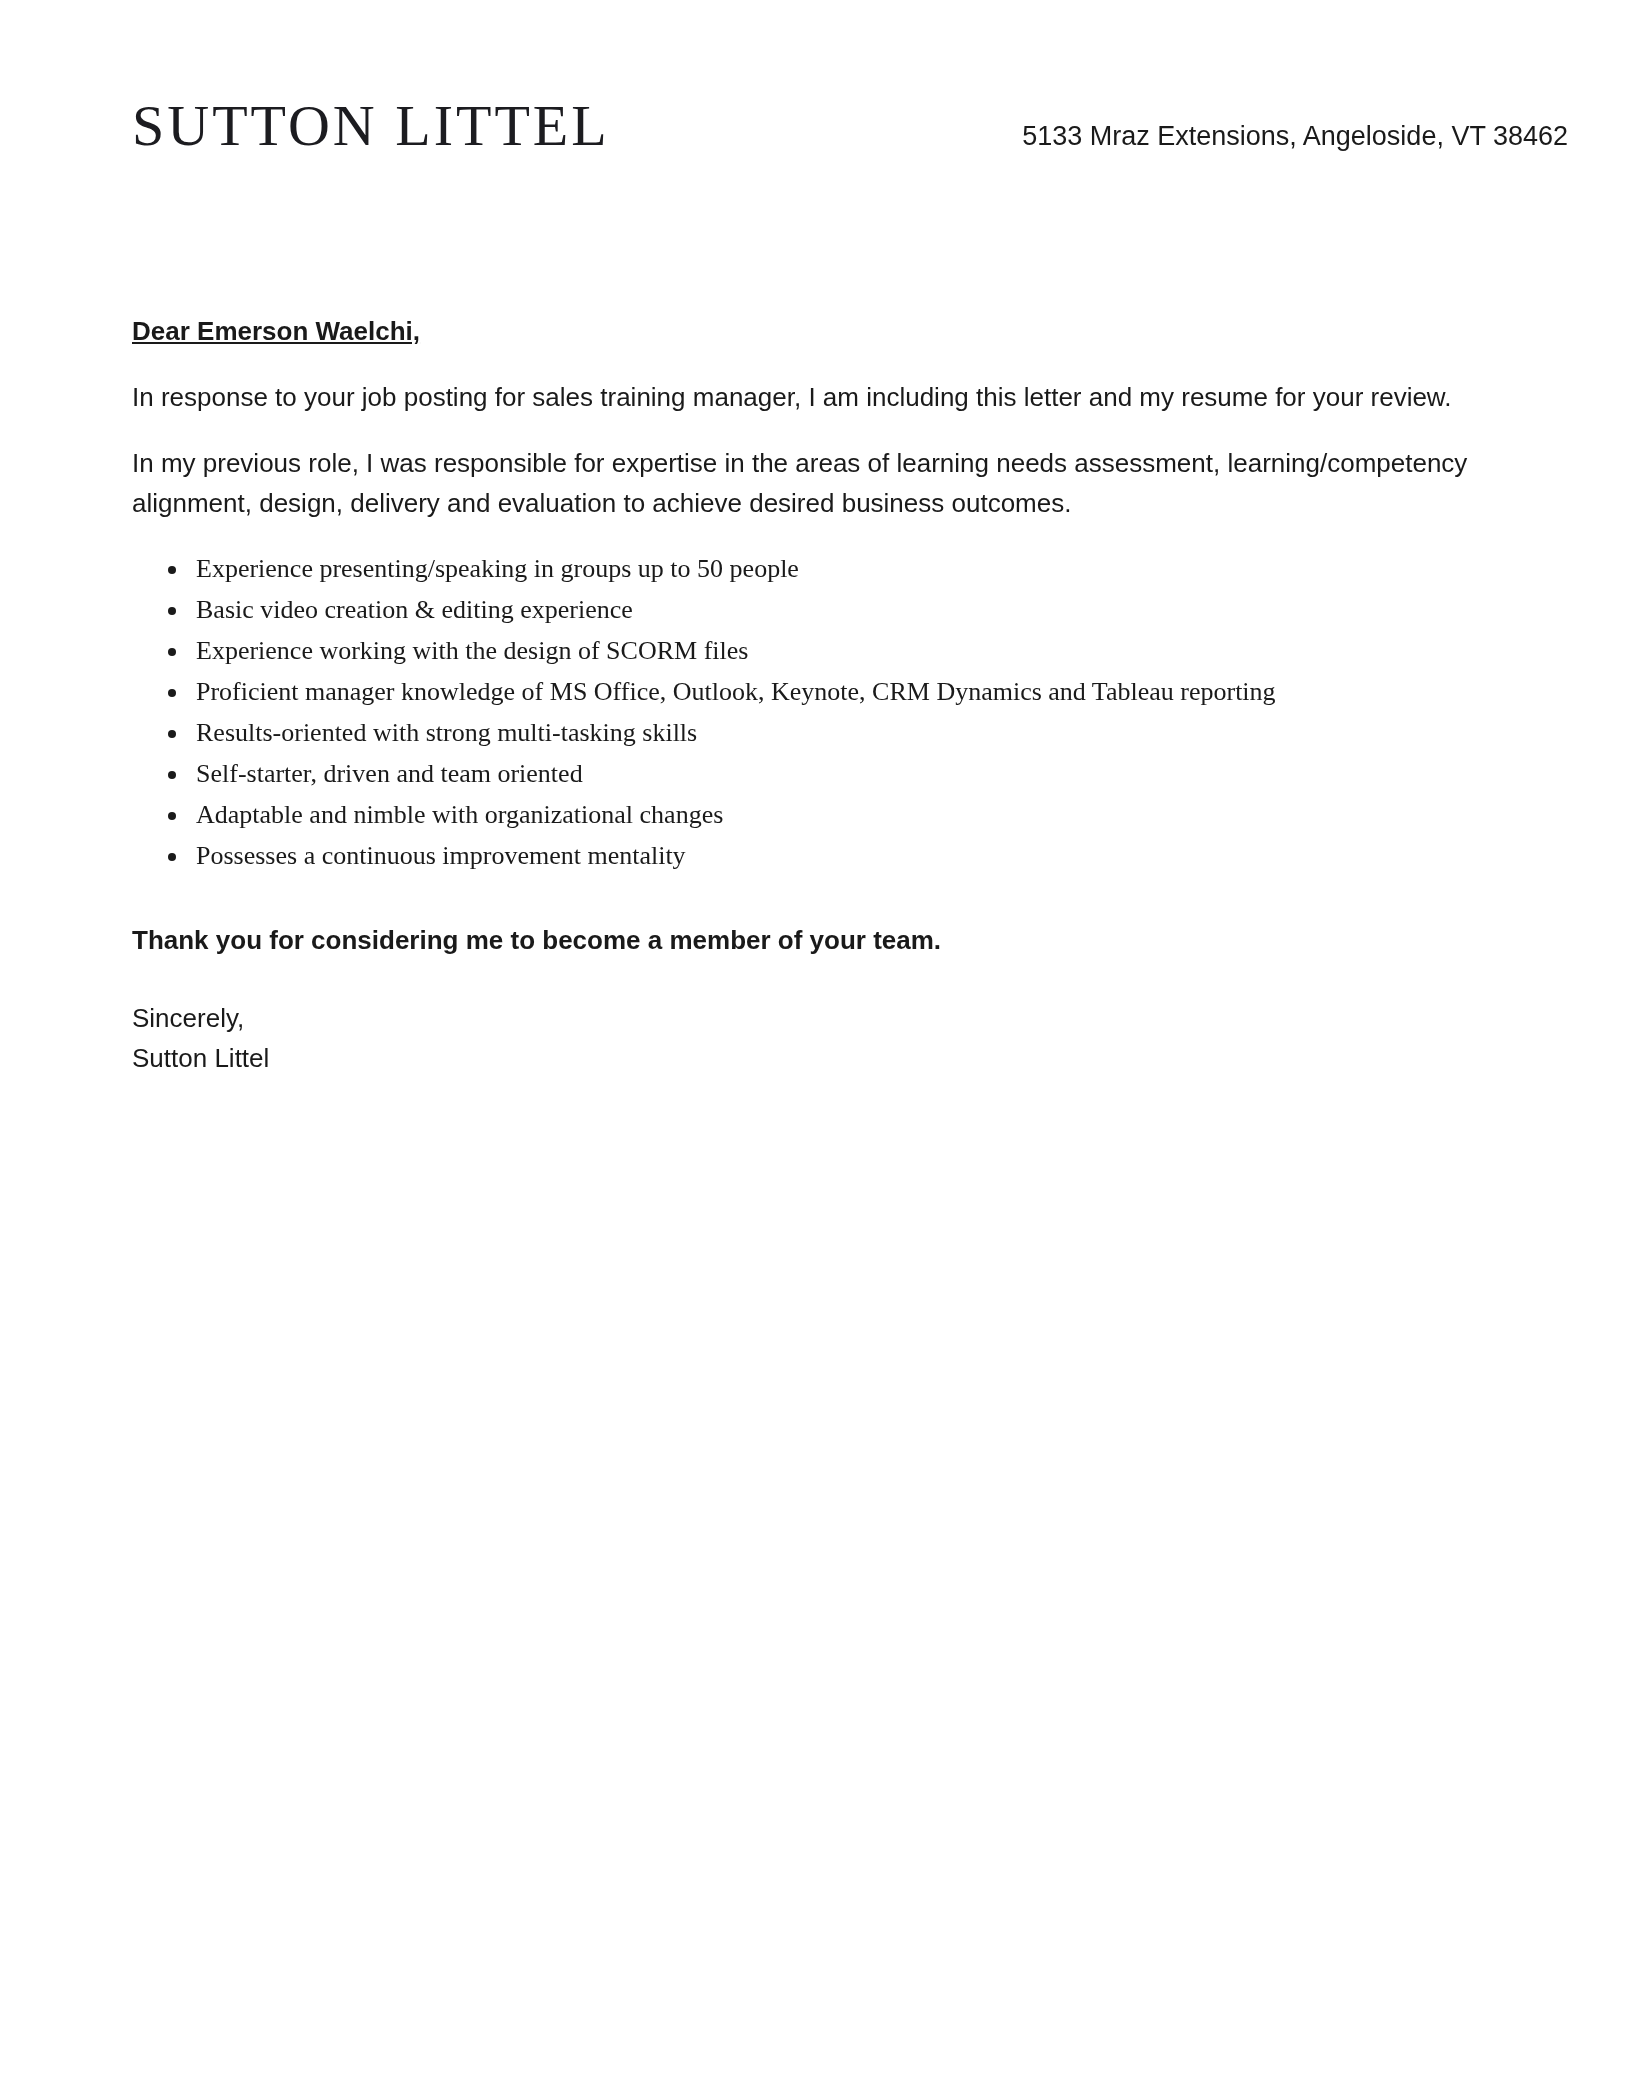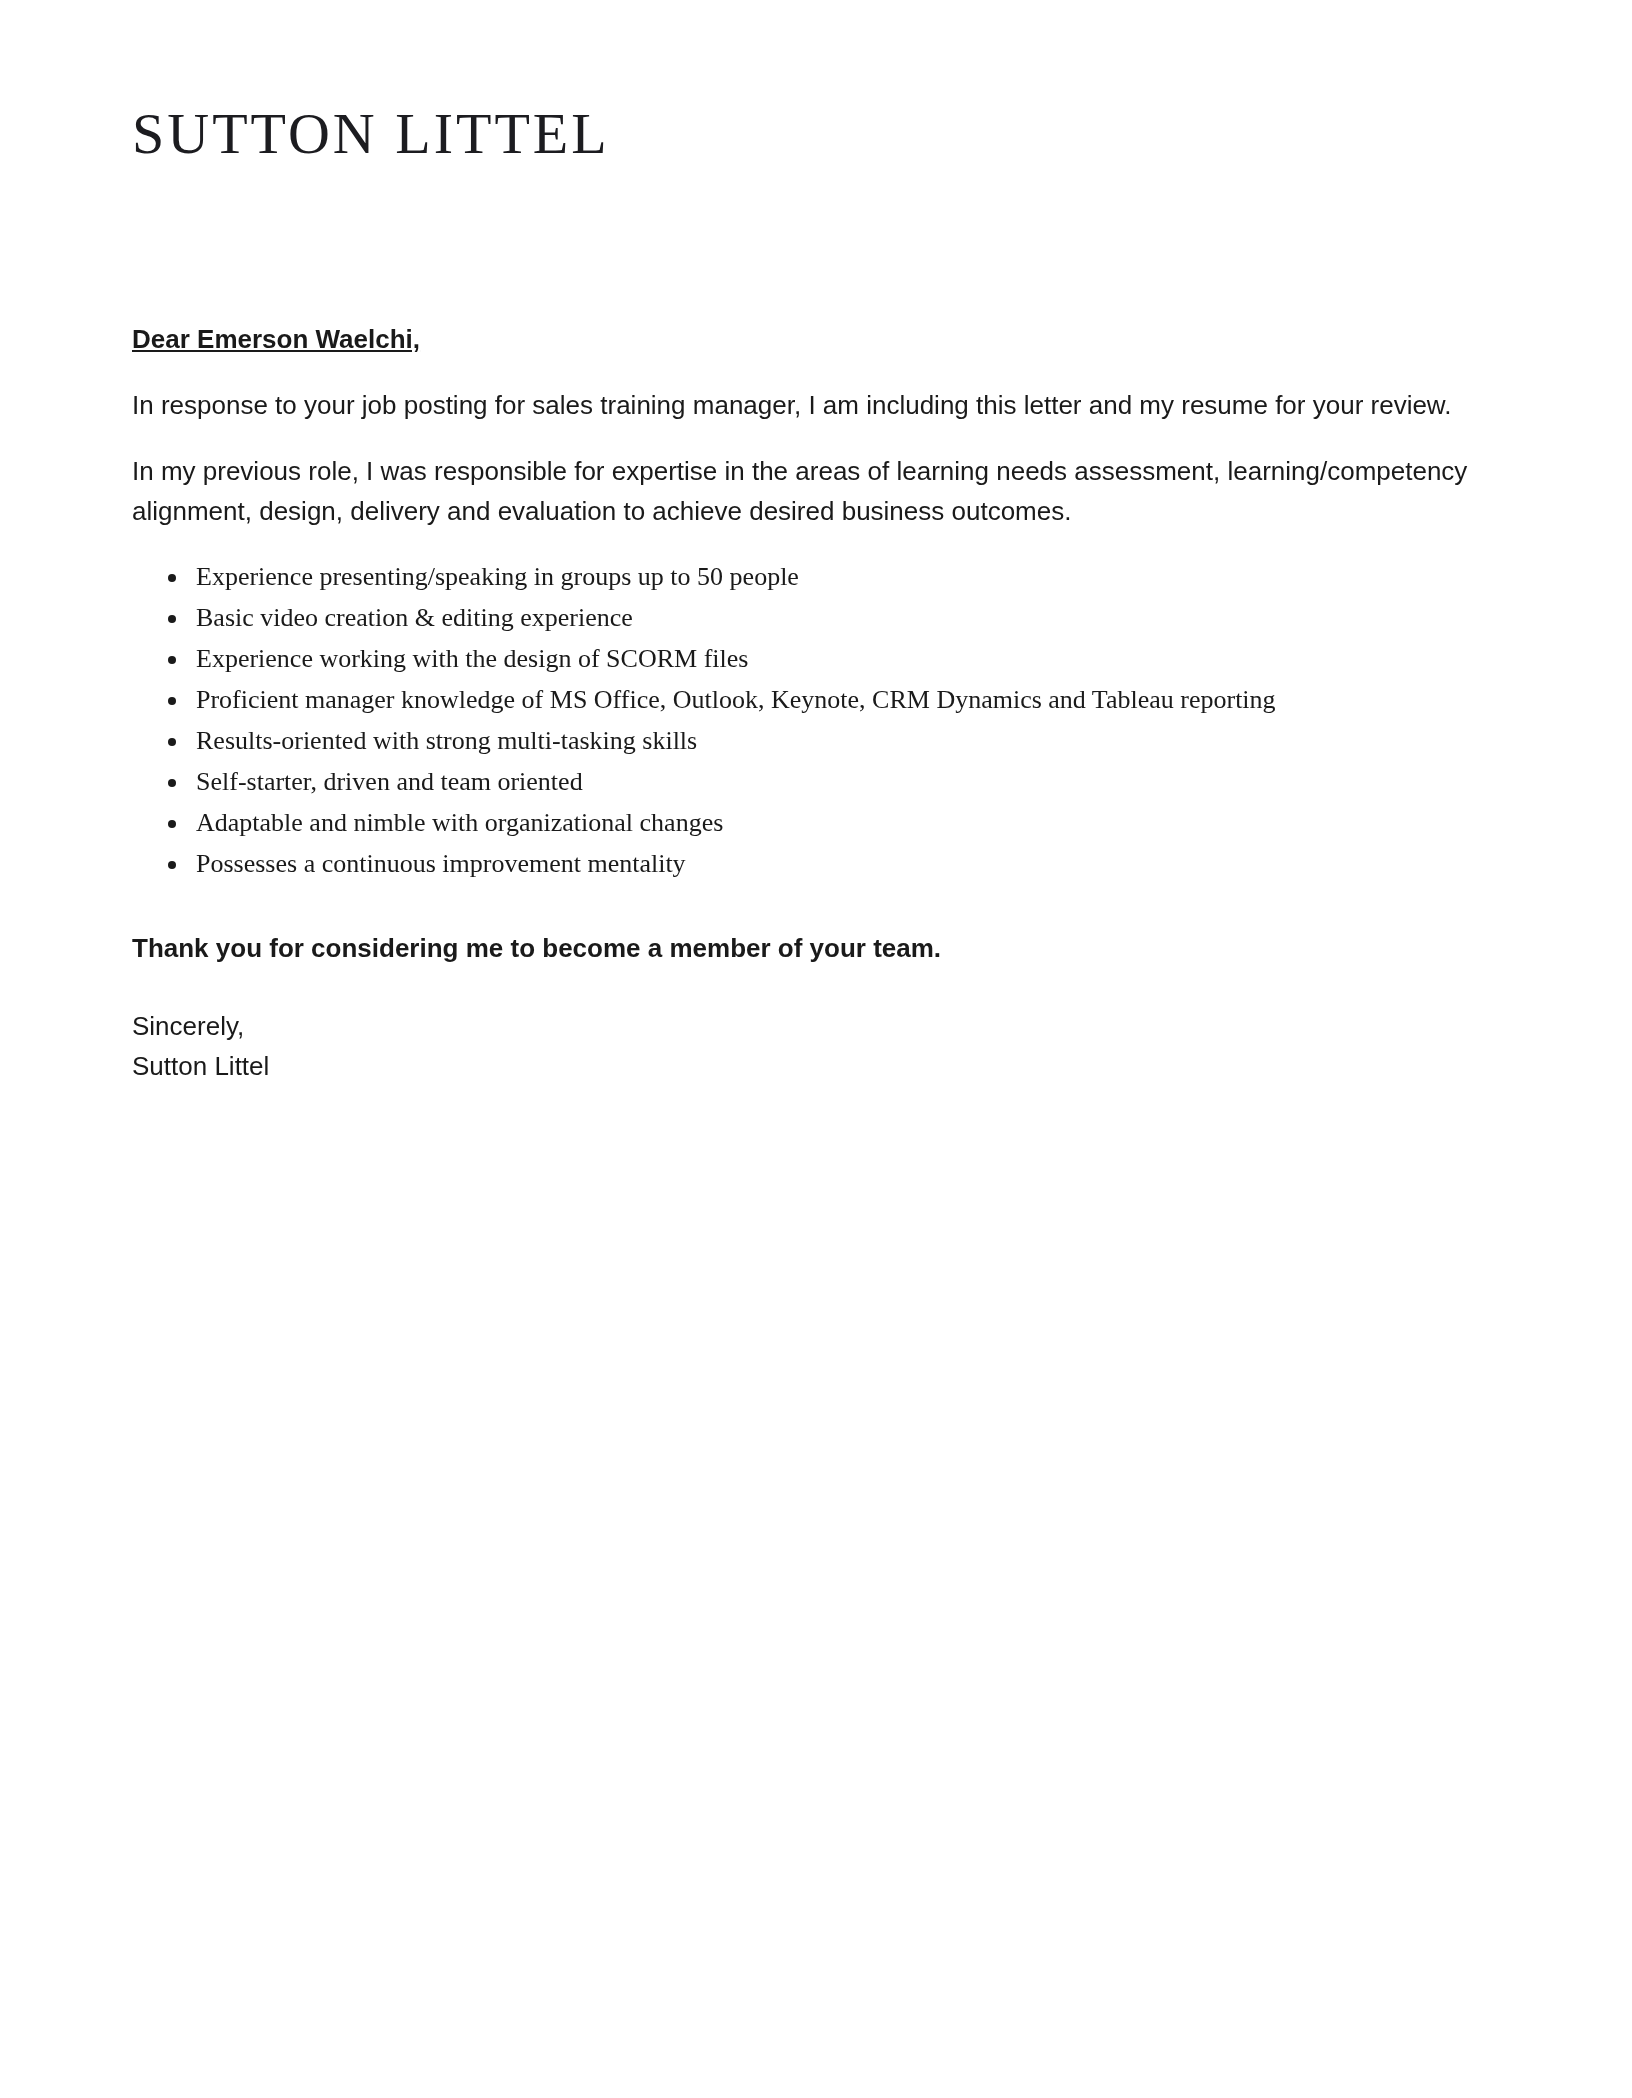--- a/index.html
+++ b/index.html
@@ -4,21 +4,21 @@
 <style>
   * { margin: 0; padding: 0; box-sizing: border-box; }
 
   html, body {
     background: #ffffff;
   }
 
   .page {
     width: 1632px;
     height: 1676px;
-    margin: 8px auto;
+    margin: 0 auto;
     background: #ffffff;
     padding: 92px 64px 0 132px;
     font-family: "Liberation Sans", sans-serif;
     color: #1a1a1a;
     position: relative;
   }
 
   
   .letterhead {
     display: flex;
@@ -80,20 +80,21 @@
     margin-top: 38px;
   }
 </style>
 </head>
 <body>
 
 <div class="page">
 
   <header class="letterhead">
     <div class="sender-name">SUTTON LITTEL</div>
+    <div class="sender-address">5133 Mraz Extensions, Angeloside, VT 38462</div>
   </header>
 
   <main class="letter-body">
 
     <p class="greeting">Dear Emerson Waelchi,</p>
 
     <p>In response to your job posting for sales training manager, I am including this letter and my resume for your review.</p>
 
     <p>In my previous role, I was responsible for expertise in the areas of learning needs assessment, learning/competency alignment, design, delivery and evaluation to achieve desired business outcomes.</p>
 

